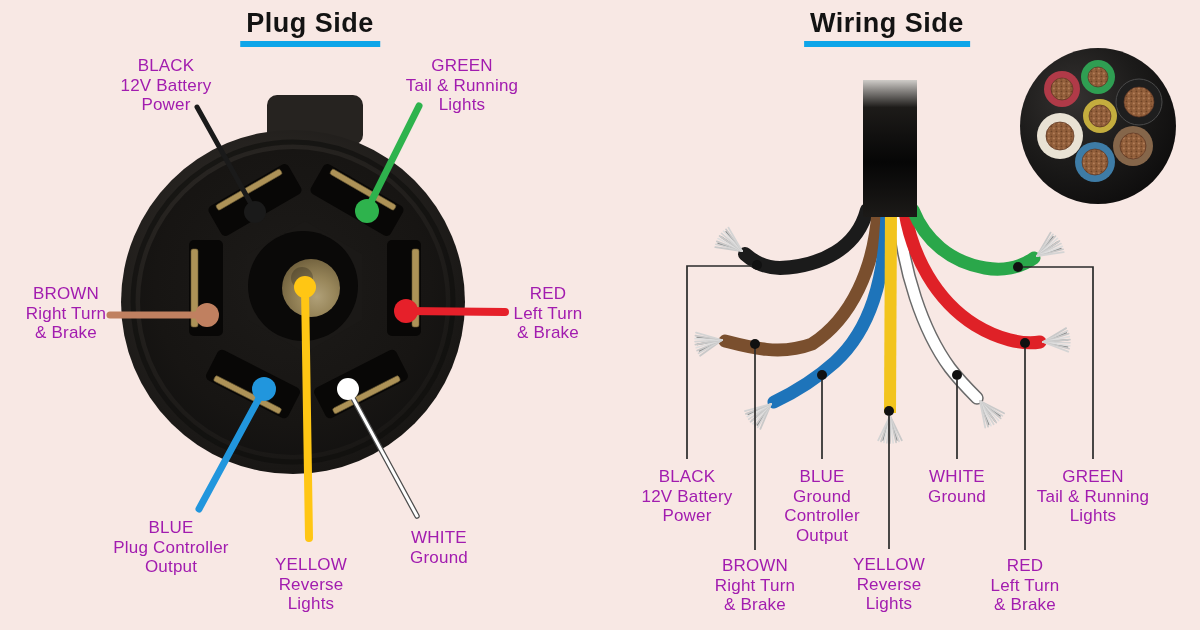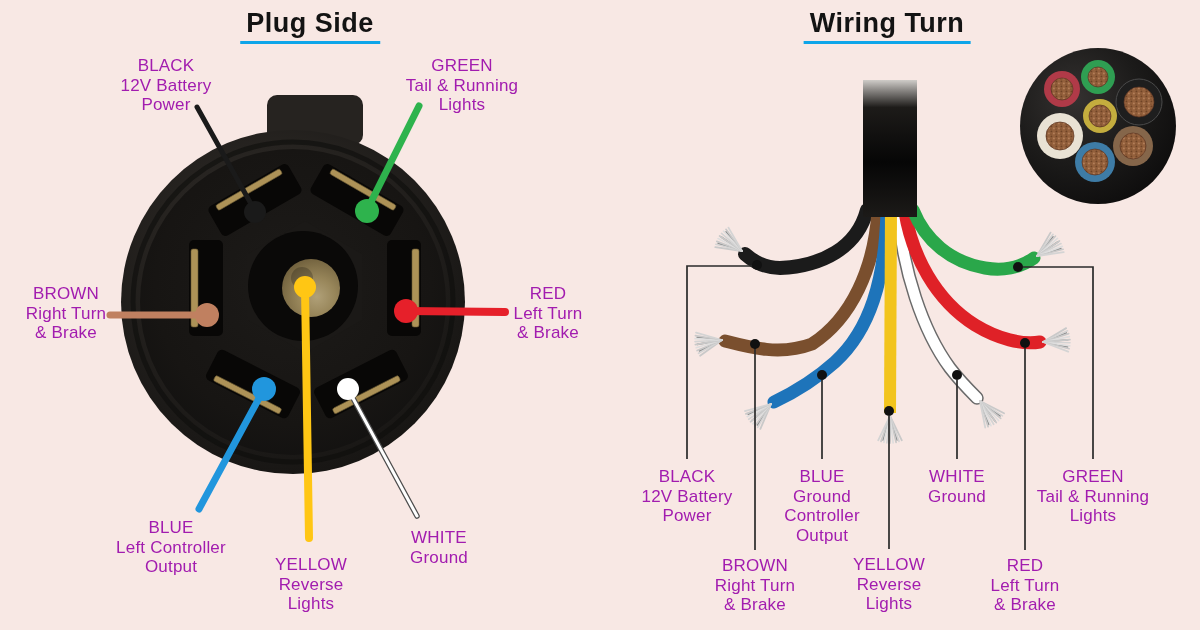--- a/index.html
+++ b/index.html
@@ -5,21 +5,21 @@
   html,body{margin:0;padding:0;}
   #stage{
     position:relative;width:1200px;height:630px;overflow:hidden;
     font-family:"Liberation Sans",sans-serif;
     background:#f8e8e4;
   }
   #diagram-svg{position:absolute;left:0;top:0;}
   .title{
     position:absolute;transform:translateX(-50%);
     font-size:27px;font-weight:bold;color:#131313;
-    padding:0 6px 2px 6px;border-bottom:3px solid #0ea5e9;
+    padding:0 6px 2px 6px;border-bottom:6px solid #0ea5e9;
     white-space:nowrap;letter-spacing:.5px;
   }
   .lbl{
     position:absolute;transform:translateX(-50%);
     text-align:center;font-size:17px;font-weight:normal;color:#a21caf;
     line-height:19.5px;white-space:nowrap;letter-spacing:.2px;
   }
 </style>
 </head>
 <body>
@@ -203,21 +203,21 @@
       <circle cx="1133" cy="146" r="13" fill="url(#copperPat)" stroke="#5a3421" stroke-width="0.7"></circle>
     </g>
     <g>
       <circle cx="1095" cy="162" r="20" fill="#3e7ca6"></circle>
       <circle cx="1095" cy="162" r="13" fill="url(#copperPat)" stroke="#5a3421" stroke-width="0.7"></circle>
     </g>
   </g>
 </svg>
 
 <div class="title" style="left:310px;top:8px">Plug Side</div>
-<div class="title" style="left:887px;top:8px">Wiring Turn</div>
+<div class="title" style="left:887px;top:8px">Wiring Side</div>
 
 <div class="lbl" style="left:166px;top:56px">
   <div>BLACK</div>
   <div>12V Battery</div>
   <div>Power</div>
 </div>
 <div class="lbl" style="left:462px;top:56px">
   <div>GREEN</div>
   <div>Tail &amp; Running</div>
   <div>Lights</div>
@@ -227,21 +227,21 @@
   <div>Right Turn</div>
   <div>&amp; Brake</div>
 </div>
 <div class="lbl" style="left:548px;top:284px">
   <div>RED</div>
   <div>Left Turn</div>
   <div>&amp; Brake</div>
 </div>
 <div class="lbl" style="left:171px;top:518px">
   <div>BLUE</div>
-  <div>Left Controller</div>
+  <div>Plug Controller</div>
   <div>Output</div>
 </div>
 <div class="lbl" style="left:311px;top:555px">
   <div>YELLOW</div>
   <div>Reverse</div>
   <div>Lights</div>
 </div>
 <div class="lbl" style="left:439px;top:528px">
   <div>WHITE</div>
   <div>Ground</div>

